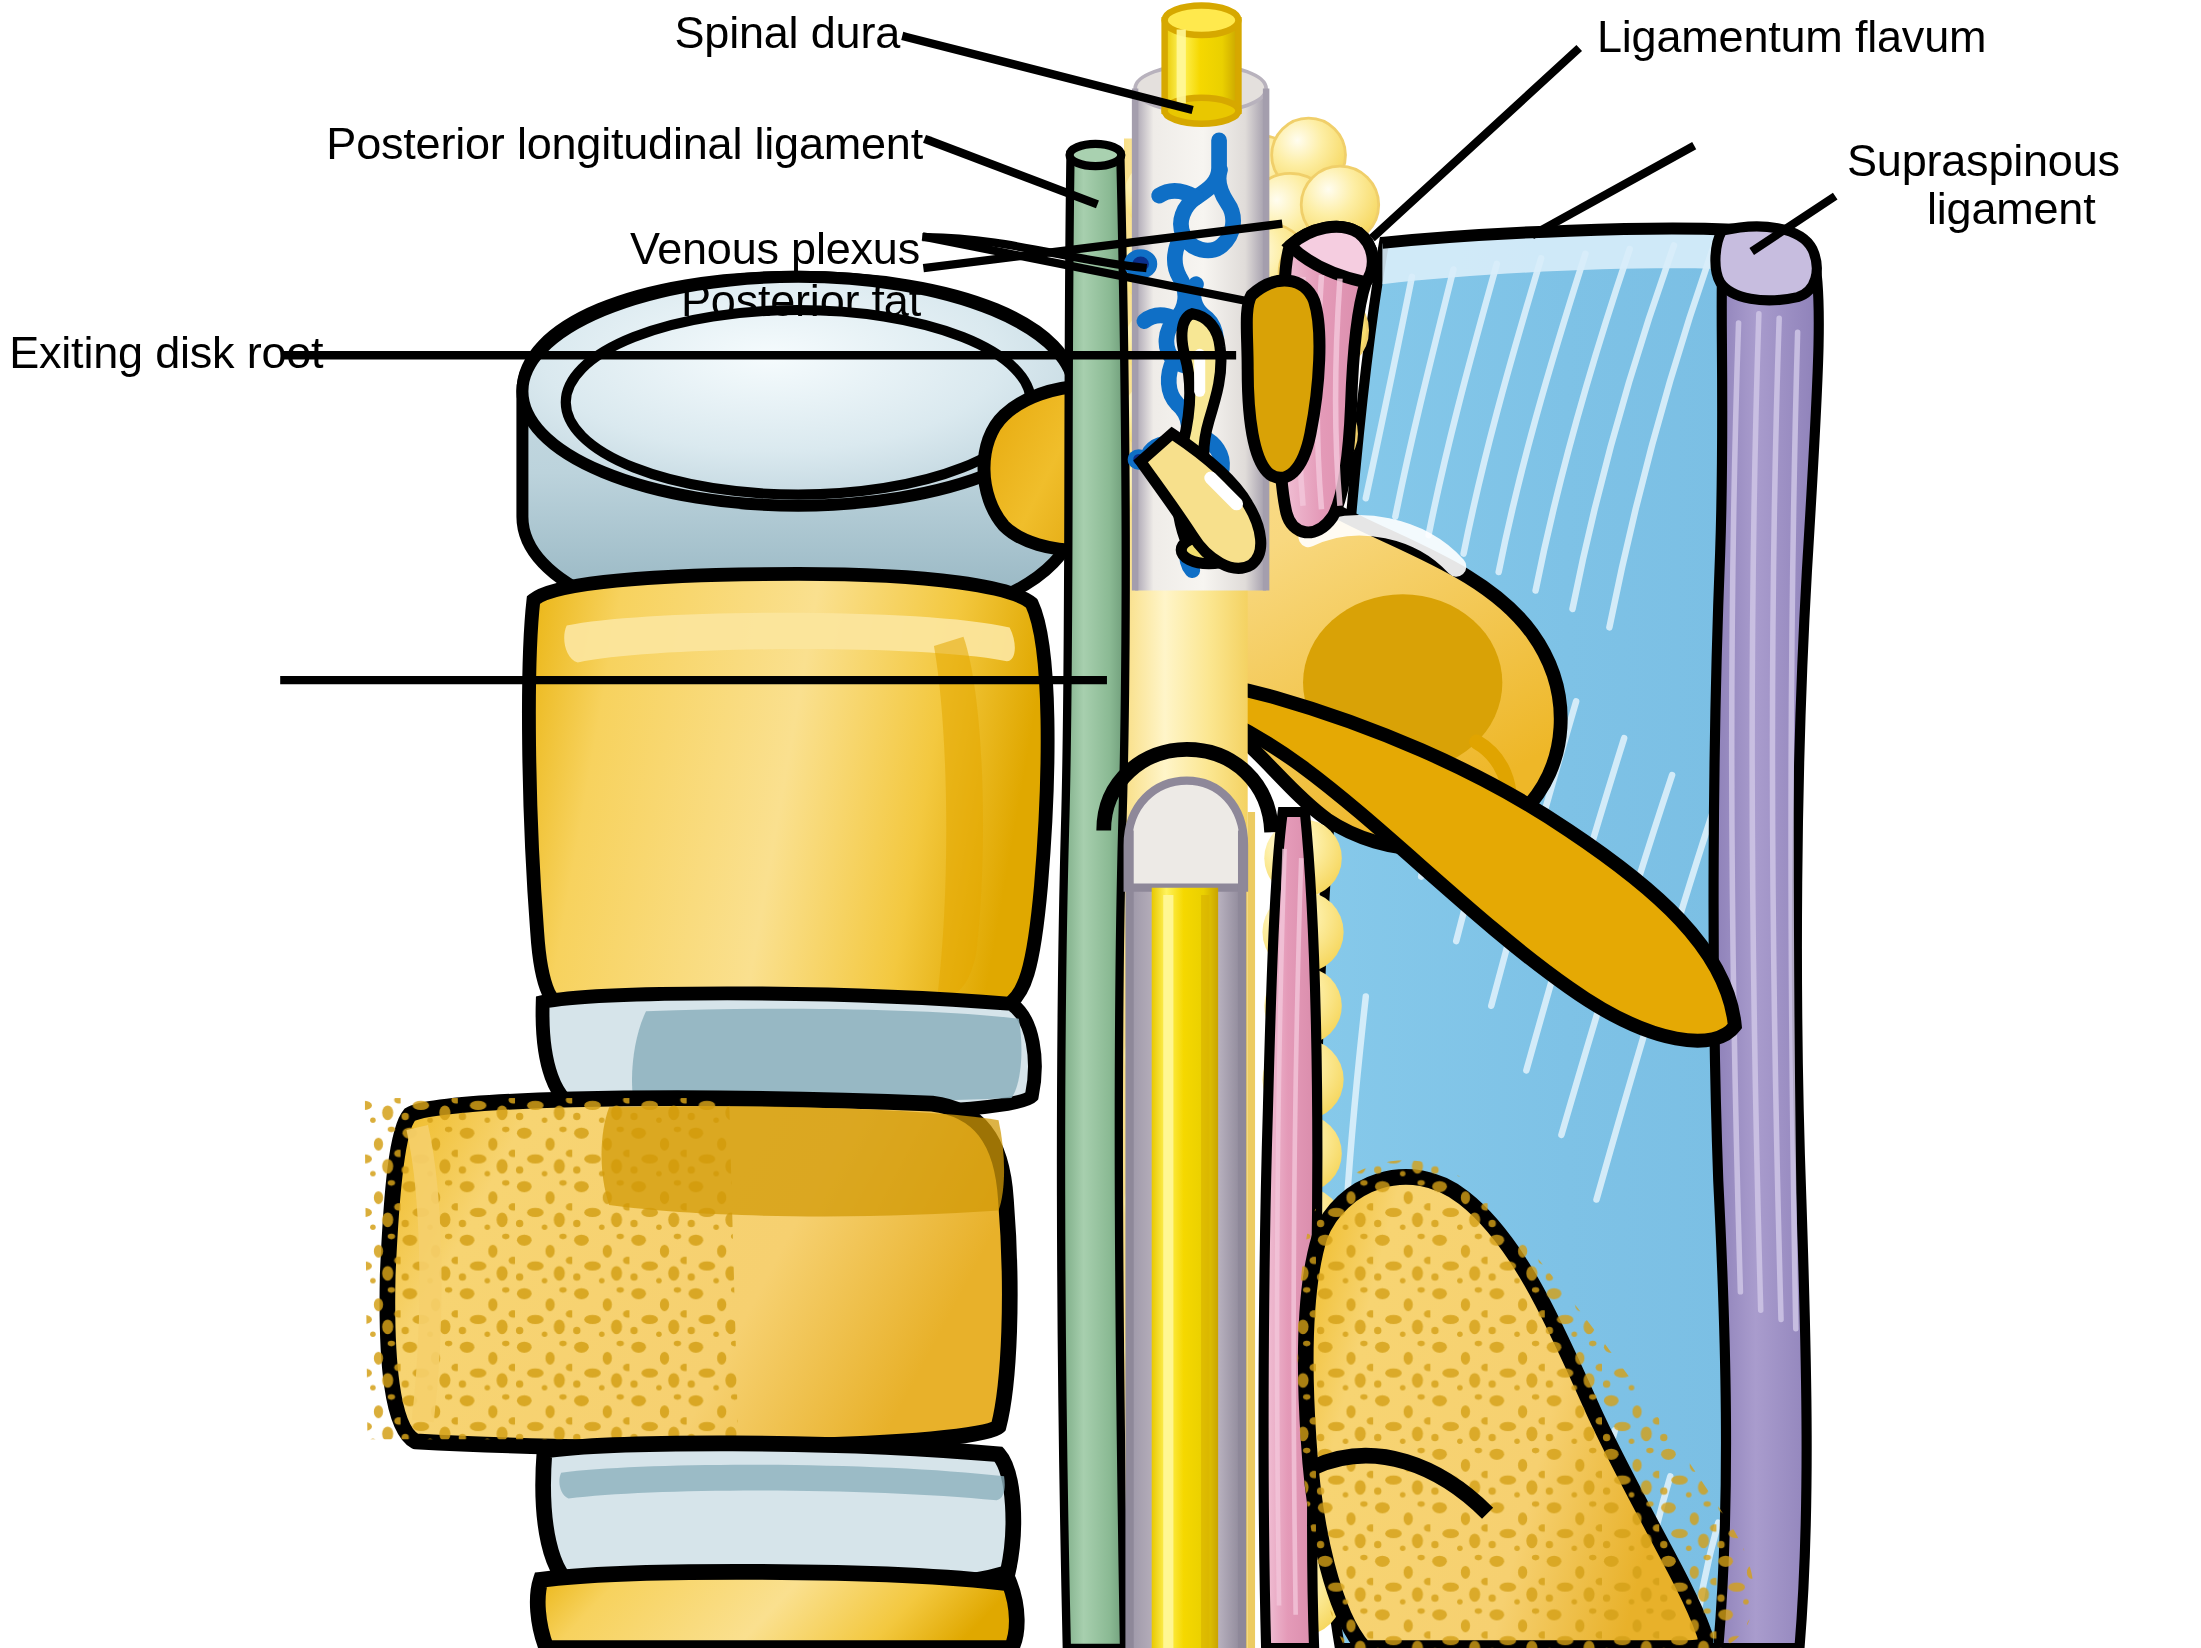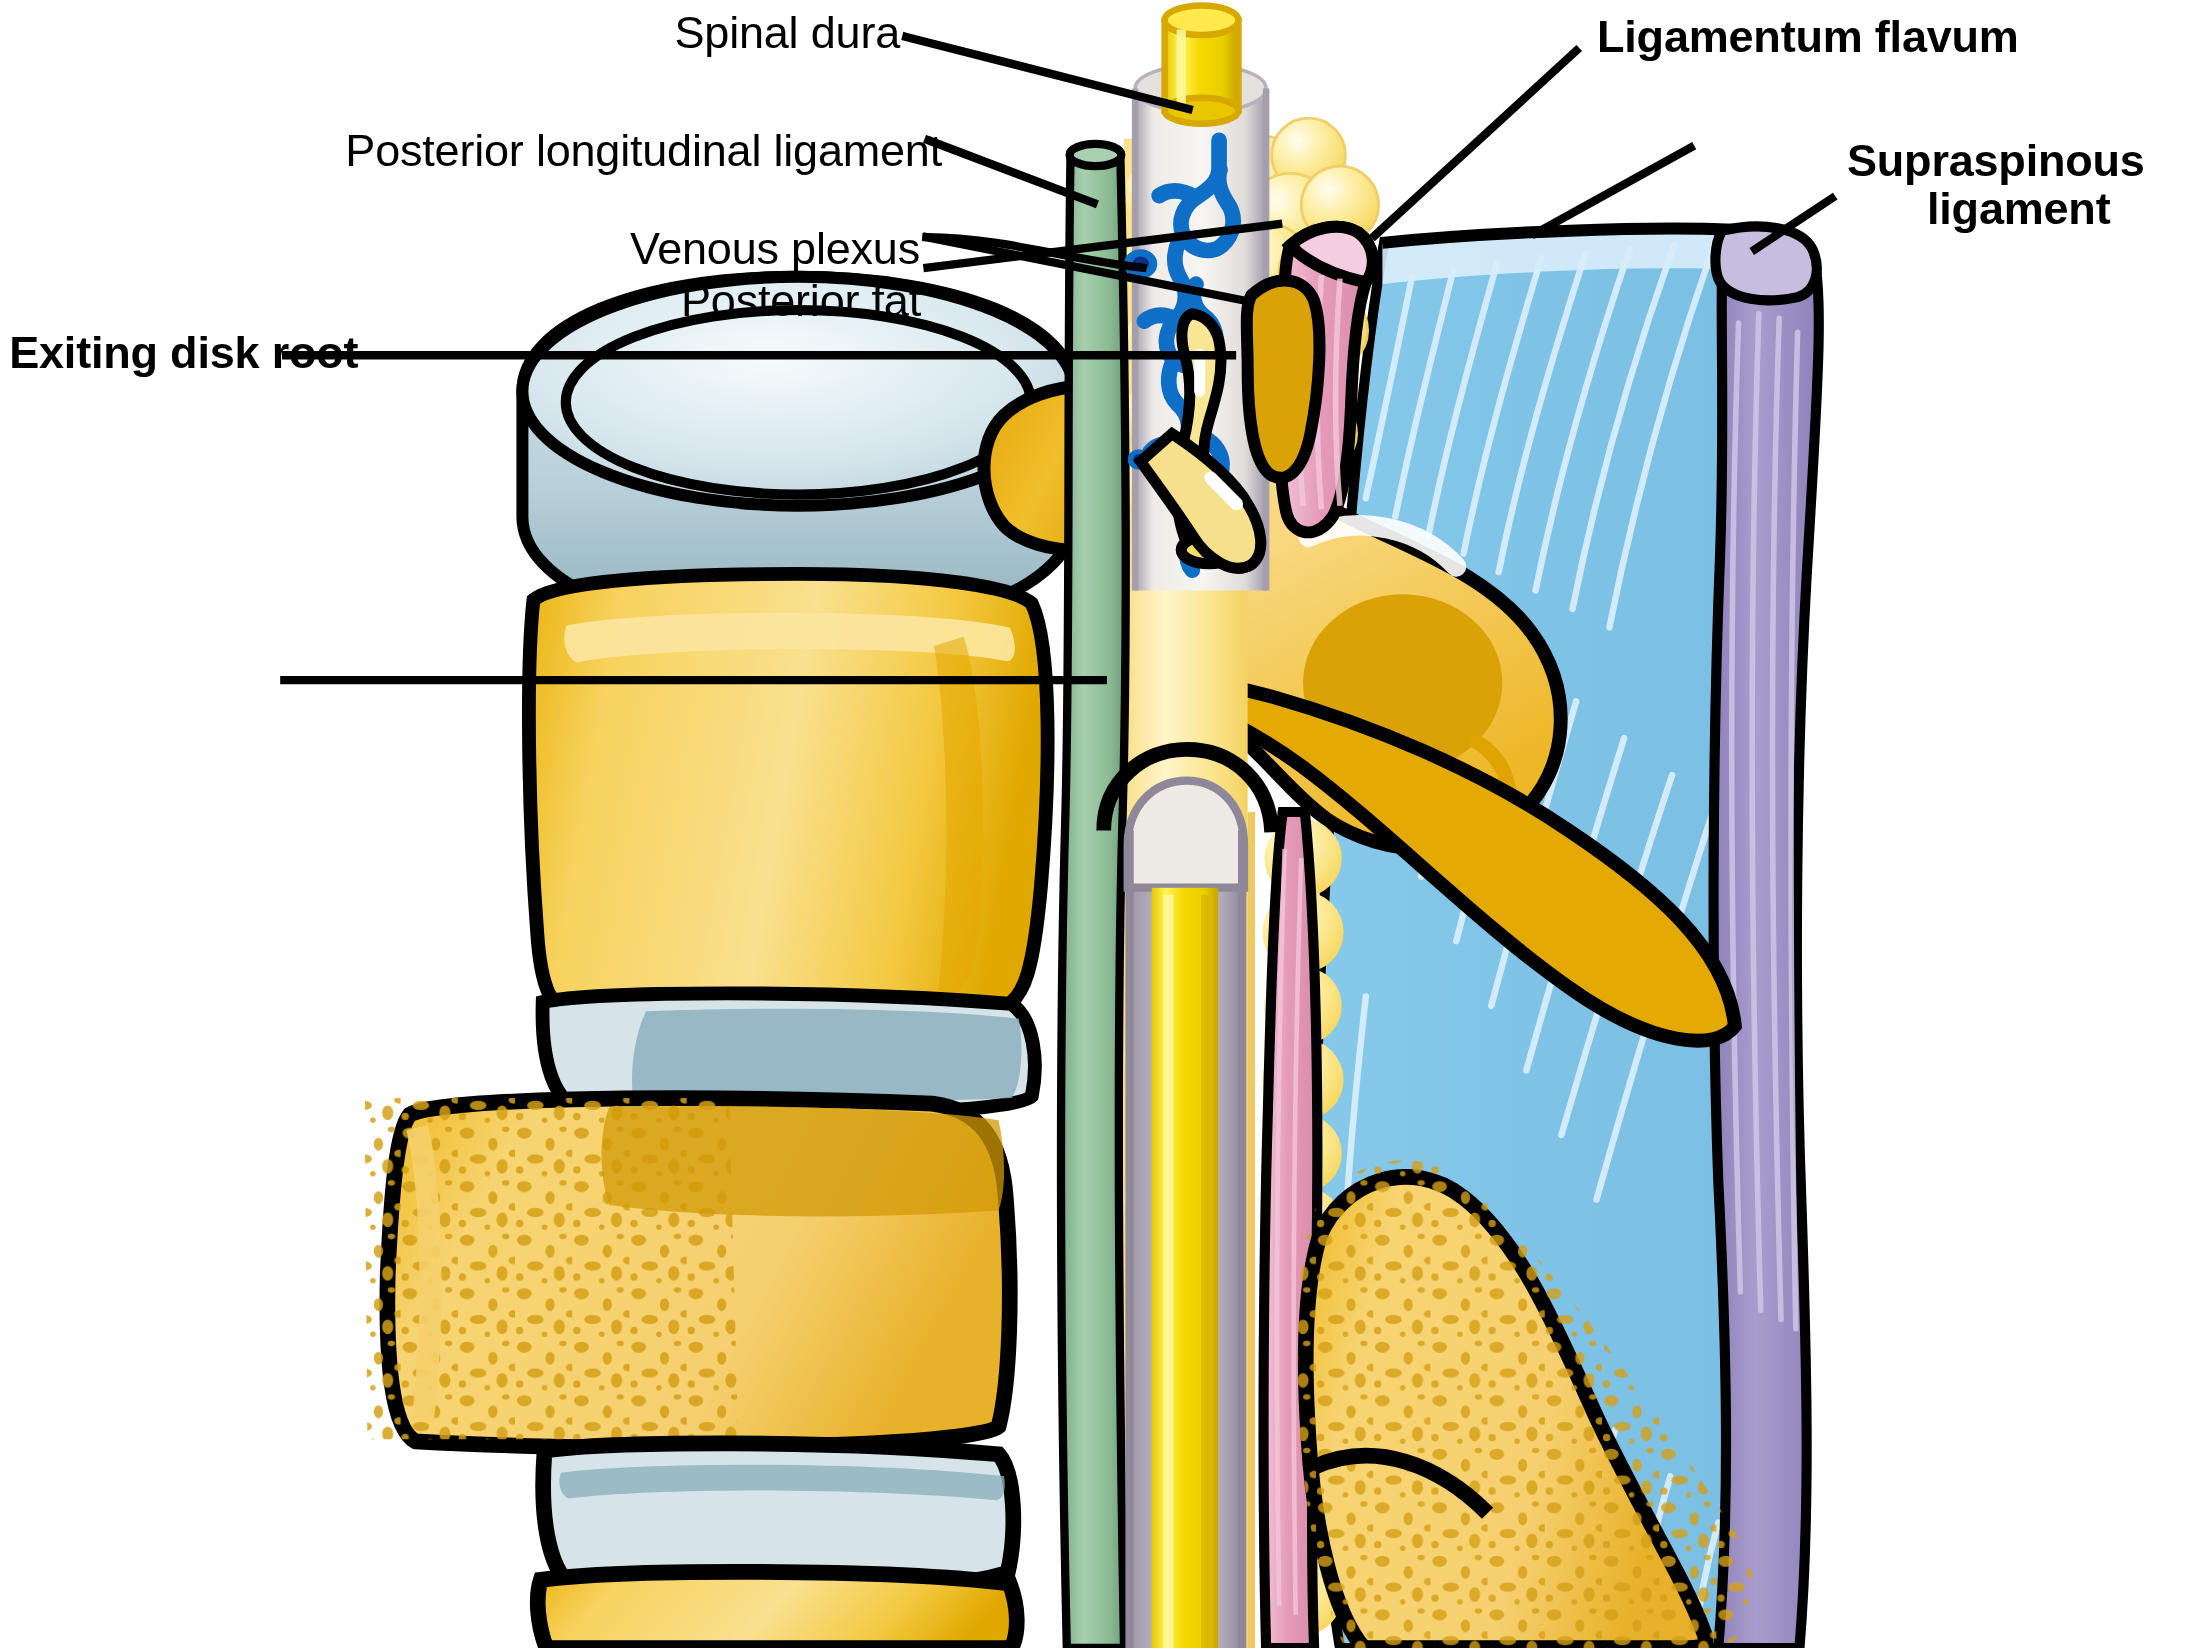--- a/index.html
+++ b/index.html
@@ -3,21 +3,21 @@
 <meta charset="utf-8">
 <style>
   html,body{margin:0;padding:0;background:#ffffff;}
   body{width:2201px;height:1648px;overflow:hidden;
        font-family:"Liberation Sans","DejaVu Sans",sans-serif;}
   #stage{position:relative;width:2201px;height:1204px;background:#fff;}
   svg#art{position:absolute;left:0;top:0;width:2201px;height:1648px;display:block;}
   .lbl{position:absolute;font-size:45px;line-height:1.06;color:#000;white-space:nowrap;
        font-family:"Liberation Sans","DejaVu Sans",sans-serif;letter-spacing:-0.2px;}
   .lbl.r{text-align:right;}
-  .lbl.l{text-align:left;font-weight:bold;}
+  .lbl.l{text-align:left;}
 </style>
 </head>
 <body>
 
 <div id="stage">
 
 <svg id="art" viewBox="0 0 2385 1786" xmlns="http://www.w3.org/2000/svg">
   <defs>
     <linearGradient id="gCord" x1="0" y1="0" x2="1" y2="0">
       <stop offset="0%" stop-color="#e8c800"></stop>
@@ -511,21 +511,21 @@
     <line x1="310" y1="385" x2="1335" y2="385"></line>
     <line x1="308" y1="737" x2="1195" y2="737"></line>
     <line x1="1708" y1="55" x2="1490" y2="255"></line>
     <line x1="1832" y1="160" x2="1664" y2="253"></line>
     <line x1="1985" y1="215" x2="1902" y2="270"></line>
   </g>
 </svg>
 
   <div class="lbl r" style="left:0;top:9.2px;width:900px;">Spinal dura</div>
 
-  <div class="lbl r" style="left:0;top:127px;width:923px;padding-left:19px;">Posterior longitudinal ligament</div>
+  <div class="lbl r" style="left:0;top:120px;width:923px;">Posterior longitudinal ligament</div>
 
   <div class="lbl r" style="left:0;top:225px;width:920px;">Venous plexus</div>
 
   <div class="lbl r" style="left:0;top:277px;width:921px;">Posterior fat</div>
 
   <div class="lbl l" style="left:9.2px;top:329px;">Exiting disk root</div>
 
 
   <div class="lbl l" style="left:1597px;top:13px;">Ligamentum flavum</div>
 

